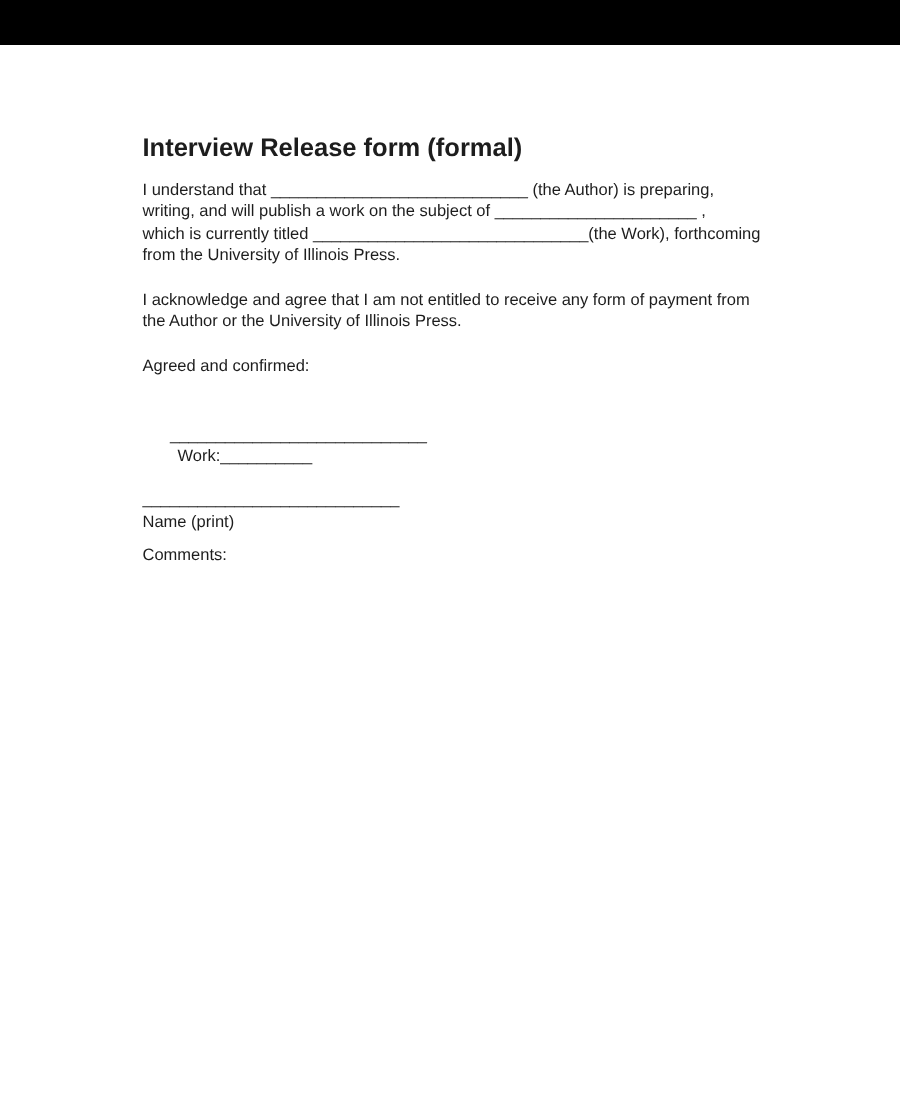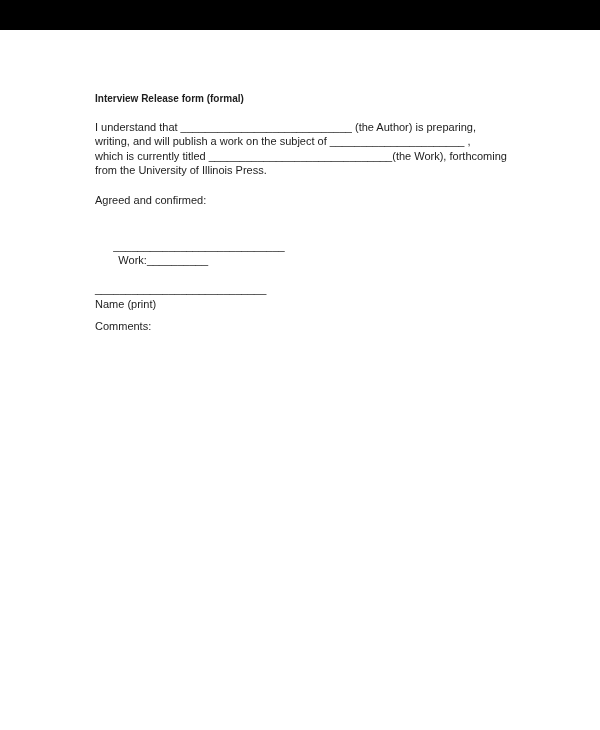--- a/index.html
+++ b/index.html
@@ -25,21 +25,21 @@
   .content {
     position: absolute;
     left: 95px;
     top: 92px;
     width: 445px;
     color: #1d1d1d;
     font-size: 11px;
     line-height: 14.5px;
   }
   .title {
-    font-size: 10px;
+    font-size: 17px;
     font-weight: bold;
     margin-bottom: 13px;
     white-space: pre;
   }
   .para {
     margin-bottom: 15px;
     white-space: pre;
   }
   .agreed {
     margin-top: 0;
@@ -65,20 +65,22 @@
     <div class="title">Interview Release form (formal)</div>
 
     <div class="para">I understand that ____________________________ (the Author) is preparing,
 writing, and will publish a work on the subject of ______________________ ,
 which is currently titled ______________________________(the Work), forthcoming
 from the University of Illinois Press.</div>
 
 
 
 
+    <div class="para">I acknowledge and agree that I am not entitled to receive any form of payment from
+the Author or the University of Illinois Press.</div>
 
     <div class="agreed">Agreed and confirmed:</div>
 
     <div class="sig-row">
       <span>____________________________</span>
       <span class="date-label">Work:</span><span>__________</span>
     </div>
 
 
     <div class="name-row">____________________________</div>

